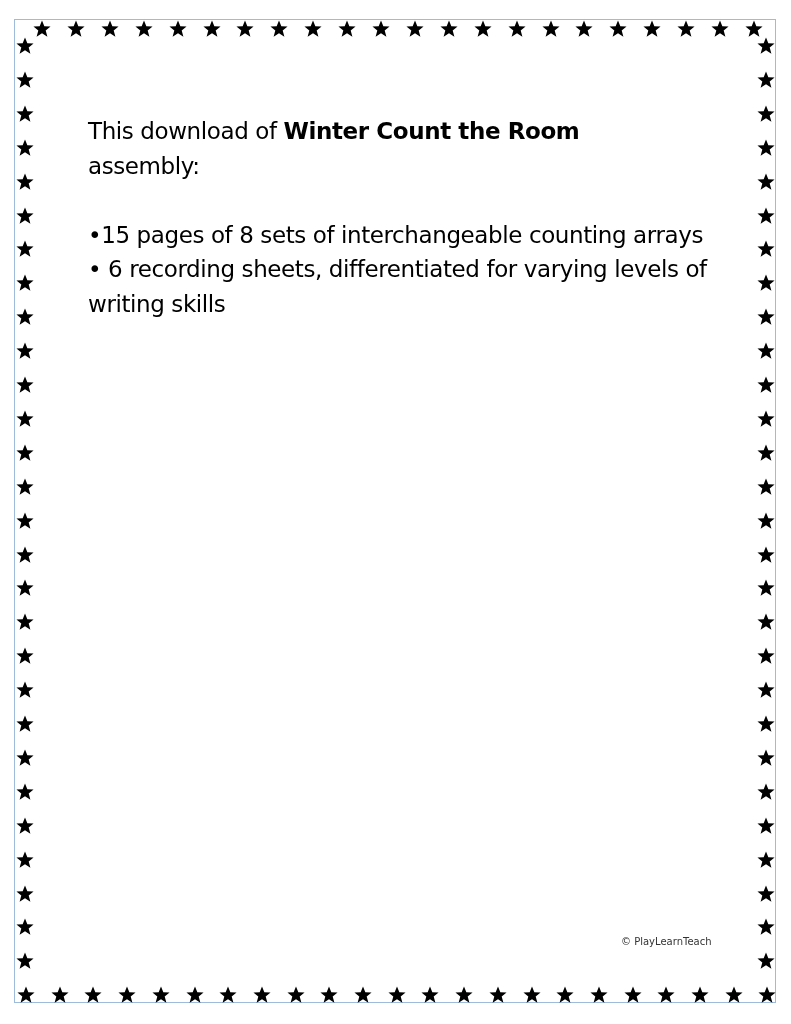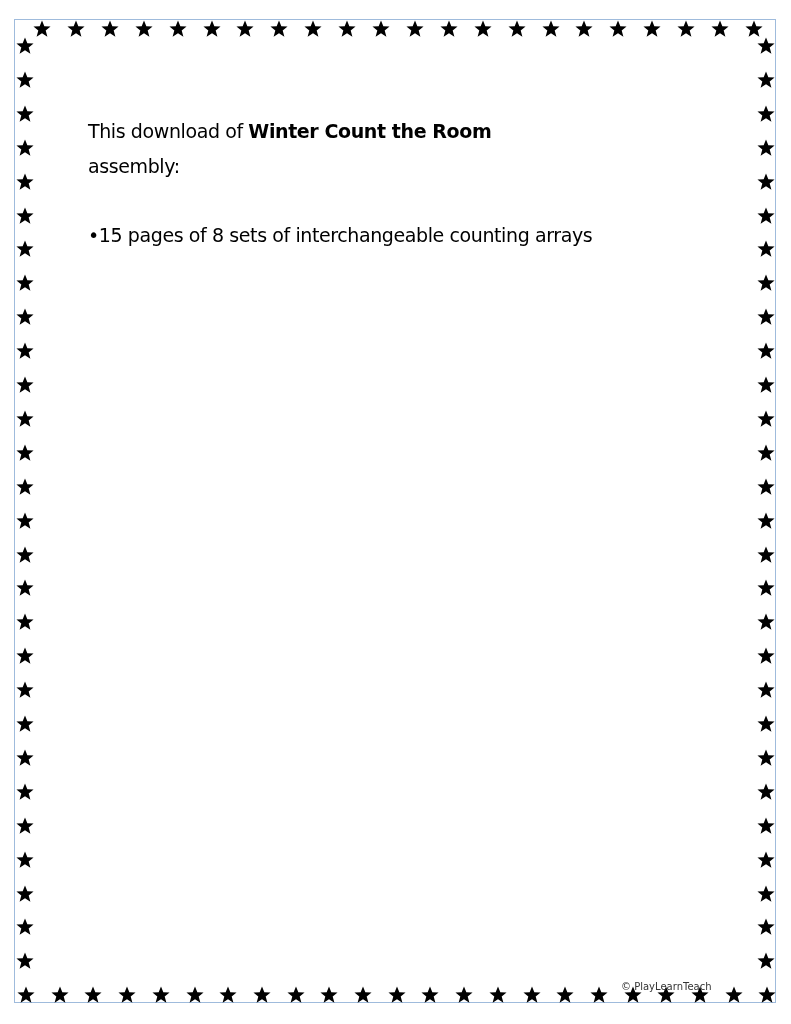--- a/index.html
+++ b/index.html
@@ -9,31 +9,30 @@
     position: absolute; left: 14px; top: 19px; width: 762px; height: 984px;
     border: 1px solid #9fbbdc; box-sizing: border-box;
   }
   .star {
     position: absolute; width: 18px; height: 18px; margin-left: -9px; margin-top: -9px;
   }
   .star svg { width: 18px; height: 18px; display: block; }
   .content {
     position: absolute; left: 88px; top: 114px; width: 620px;
     font-family: "DejaVu Sans", "Liberation Sans", sans-serif;
-    font-size: 19px; line-height: 34.5px; letter-spacing: -0.4px;
+    font-size: 23px; line-height: 34.5px; letter-spacing: -0.4px;
   }
   .intro { margin: 0; }
   .intro b { font-weight: bold; }
   .spacer { height: 34.5px; }
   .item { margin: 0; }
   .copyright {
     position: absolute; left: 621px; top: 936px;
     font-family: "DejaVu Sans", sans-serif; font-size: 10px; color: #333;
     letter-spacing: 0px;
-    margin-top: 45px;
   }
 </style>
 </head>
 <body>
 
 <div class="page-frame"></div>
 <div id="star-border">
     <span class="star" style="left: 42px; top: 29px;">
       <svg viewBox="0 0 20 20">
         <polygon fill="#000000" points="10,0.5 12.6,7 19.5,7.3 14.1,11.7 16,18.6 10,14.7 4,18.6 5.9,11.7 0.5,7.3 7.4,7"></polygon>
@@ -542,16 +541,17 @@
   </div>
 
 <div class="content">
   <p class="intro">
     <span>This download of </span><b>Winter Count the Room</b><br>
     <span>assembly:</span>
   </p>
   <div class="spacer"></div>
   <div>
     <p class="item">•15 pages of 8 sets of interchangeable counting arrays</p>
+    <p class="item">• 6 recording sheets, differentiated for varying levels of writing skills</p>
   </div>
 </div>
 
 <div class="copyright">© PlayLearnTeach</div>
 
 </body></html>

